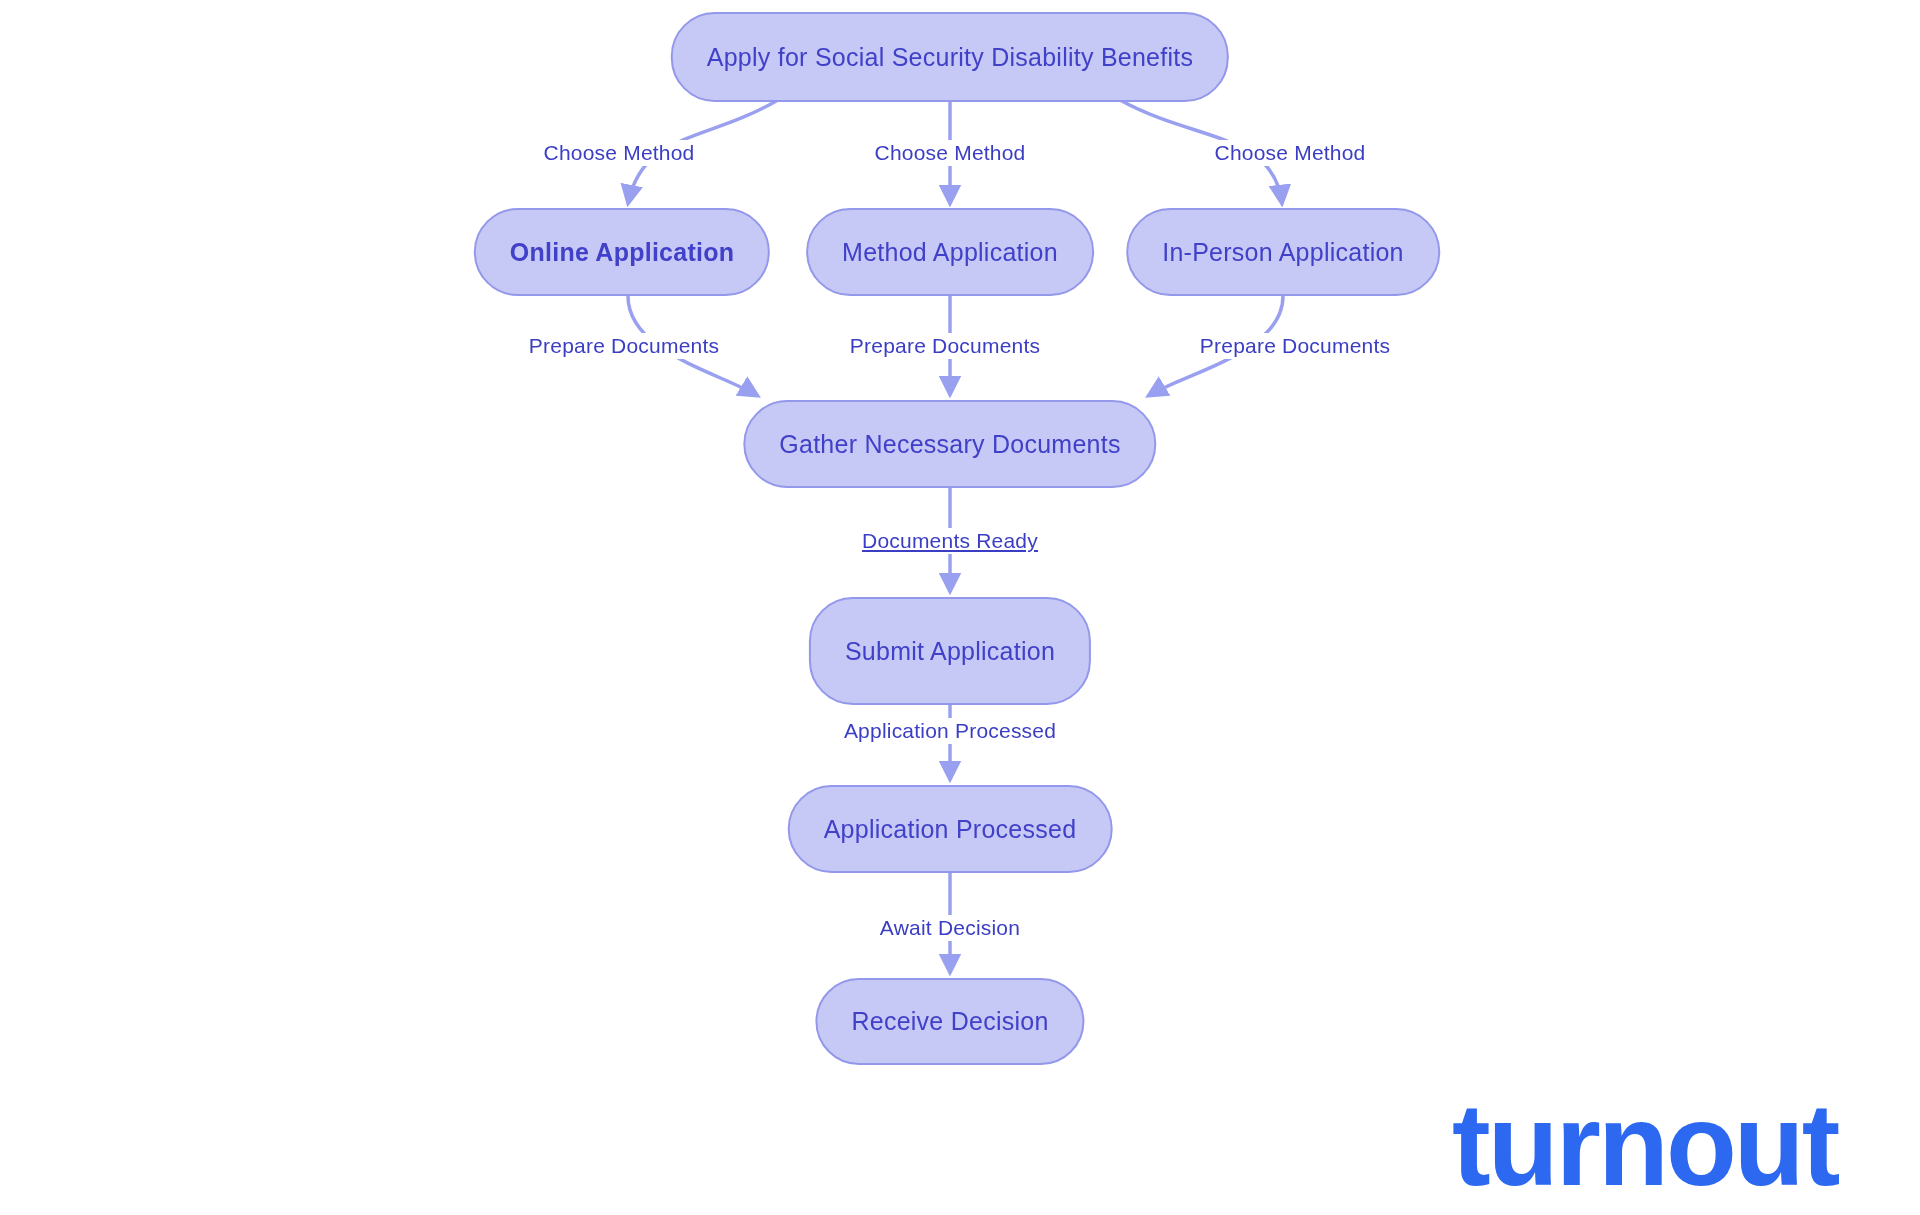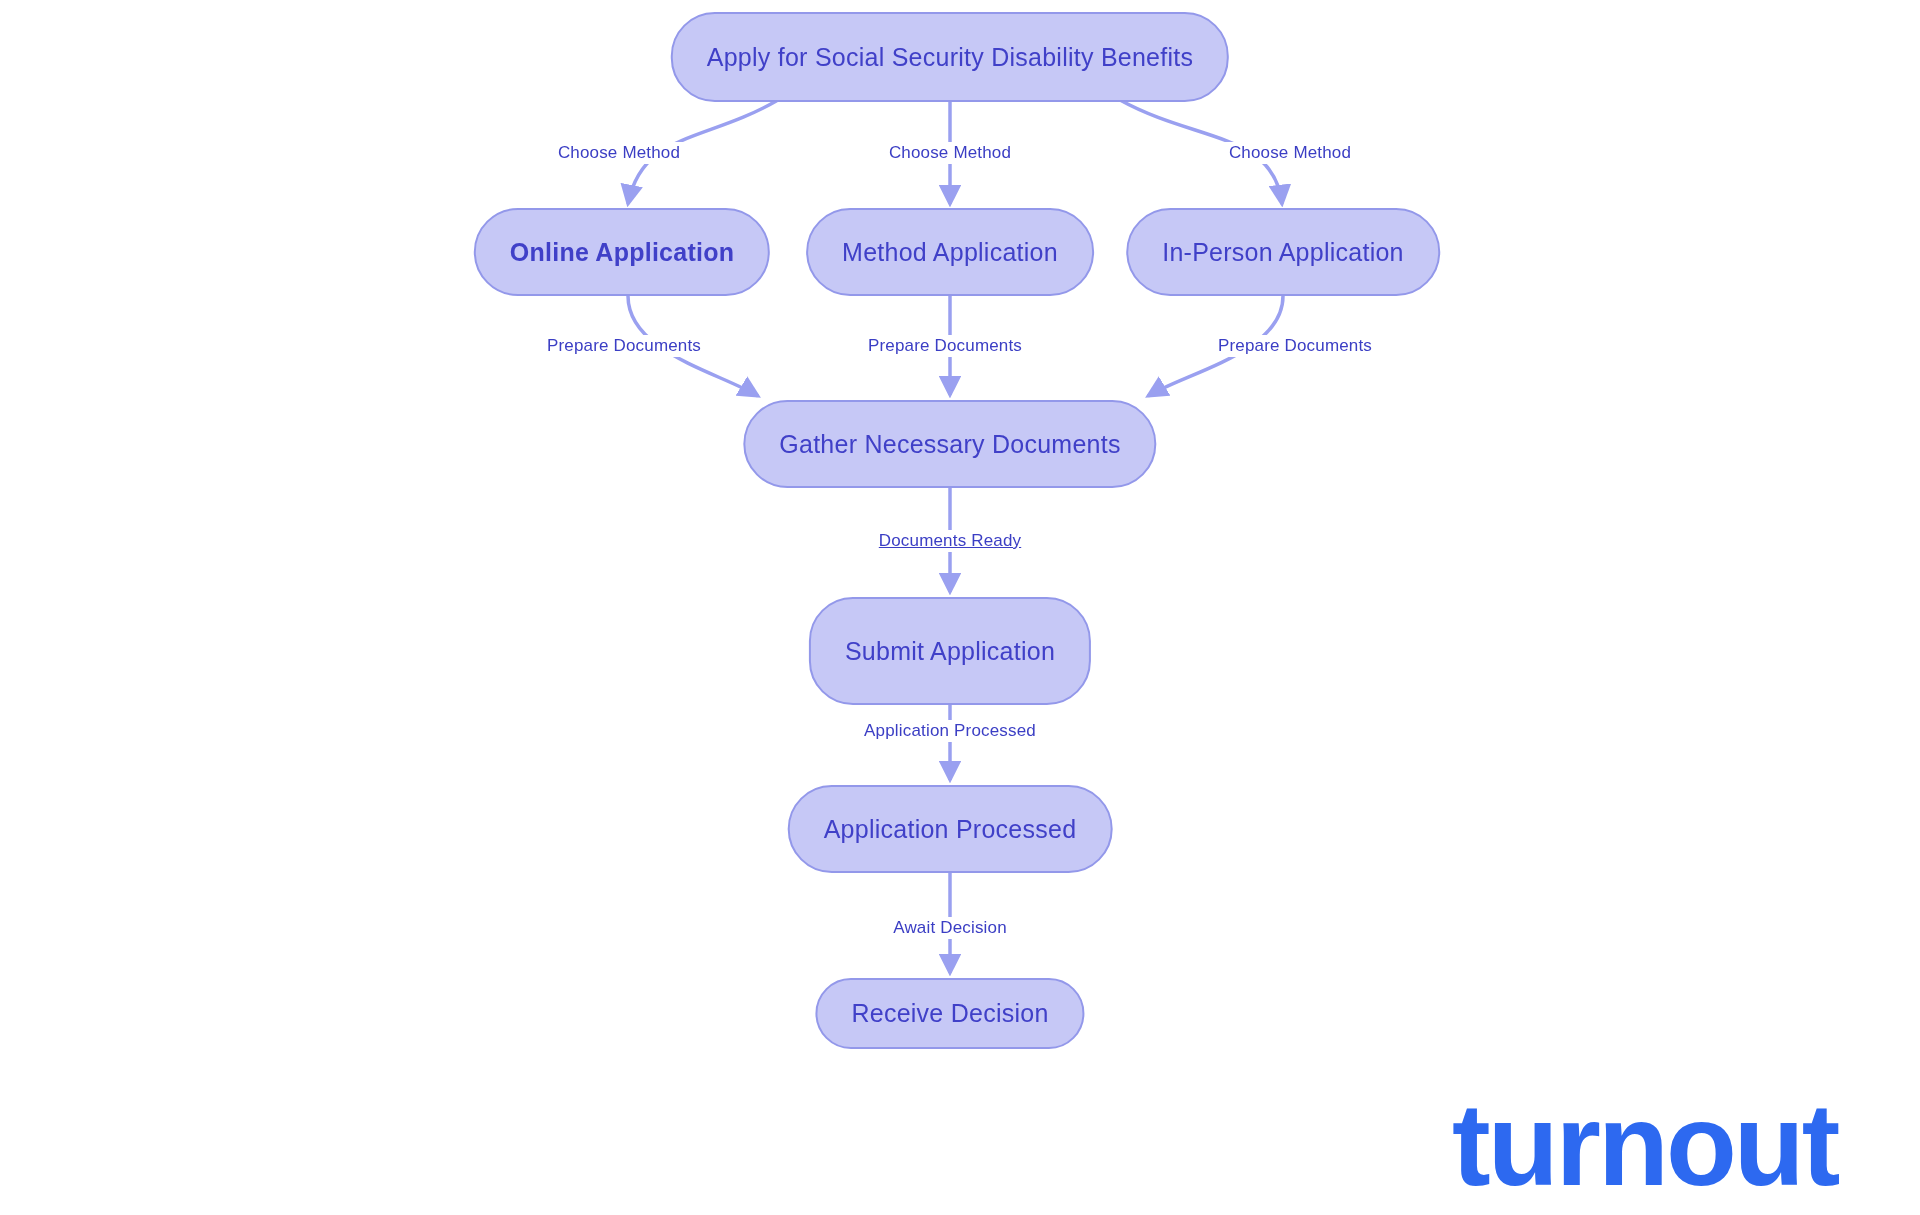--- a/index.html
+++ b/index.html
@@ -49,21 +49,21 @@
     font-size: 25px;
     color: var(--node-text);
     letter-spacing: 0.01em;
   }
   .edge-label {
     position: absolute;
     transform: translate(-50%, -50%);
     background: var(--canvas-bg);
     padding: 1px 8px;
     white-space: nowrap;
-    font-size: 17px;
+    font-size: 21px;
     color: var(--edge-label-text);
     letter-spacing: 0.01em;
   }
   .logo {
     position: absolute;
     left: 1452px;
     top: 1098px;
     font-size: 116px;
     font-weight: bold;
     letter-spacing: -0.025em;
@@ -93,21 +93,21 @@
     <path class="edge-path" d="M 950,873 L 950,973" marker-end="url(#arrow)"></path>
   </svg>
 
   <div class="node" style="left:950px; top:12px; height:90px;">Apply for Social Security Disability Benefits</div>
   <div class="node" style="left:622px; top:208px;font-weight:bold;">Online Application</div>
   <div class="node" style="left:950px; top:208px;">Method Application</div>
   <div class="node" style="left:1283px; top:208px;">In-Person Application</div>
   <div class="node" style="left:950px; top:400px;">Gather Necessary Documents</div>
   <div class="node" style="left:950px; top:597px; height:108px;">Submit Application</div>
   <div class="node" style="left:950px; top:785px;">Application Processed</div>
-  <div class="node" style="left:950px; top:978px; height:71px;">Receive Decision</div>
+  <div class="node" style="left:950px; top:978px; height:87px;">Receive Decision</div>
 
   <div class="edge-label" style="left:619px; top:153px;">Choose Method</div>
   <div class="edge-label" style="left:950px; top:153px;">Choose Method</div>
   <div class="edge-label" style="left:1290px; top:153px;">Choose Method</div>
   <div class="edge-label" style="left:624px; top:346px;">Prepare Documents</div>
   <div class="edge-label" style="left:945px; top:346px;">Prepare Documents</div>
   <div class="edge-label" style="left:1295px; top:346px;">Prepare Documents</div>
   <div class="edge-label" style="left:950px; top:541px;text-decoration:underline;">Documents Ready</div>
   <div class="edge-label" style="left:950px; top:731px;">Application Processed</div>
   <div class="edge-label" style="left:950px; top:928px;">Await Decision</div>

